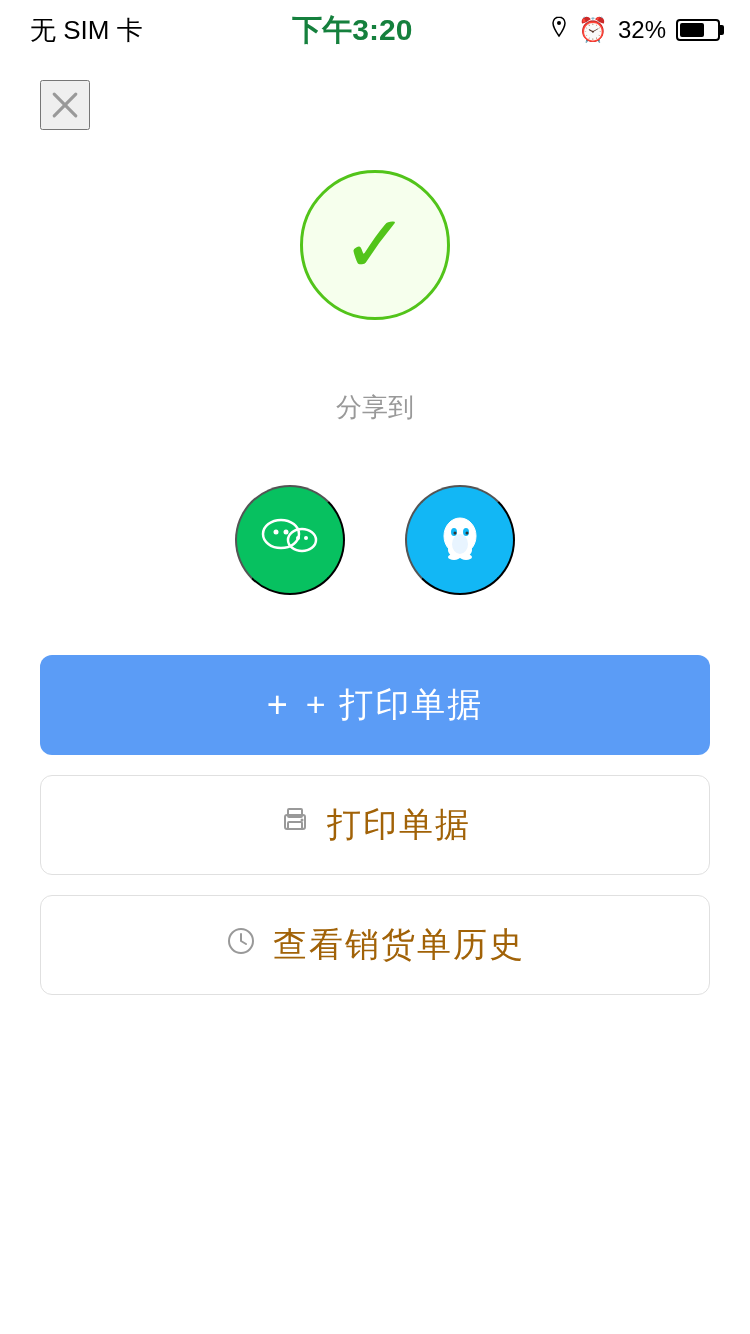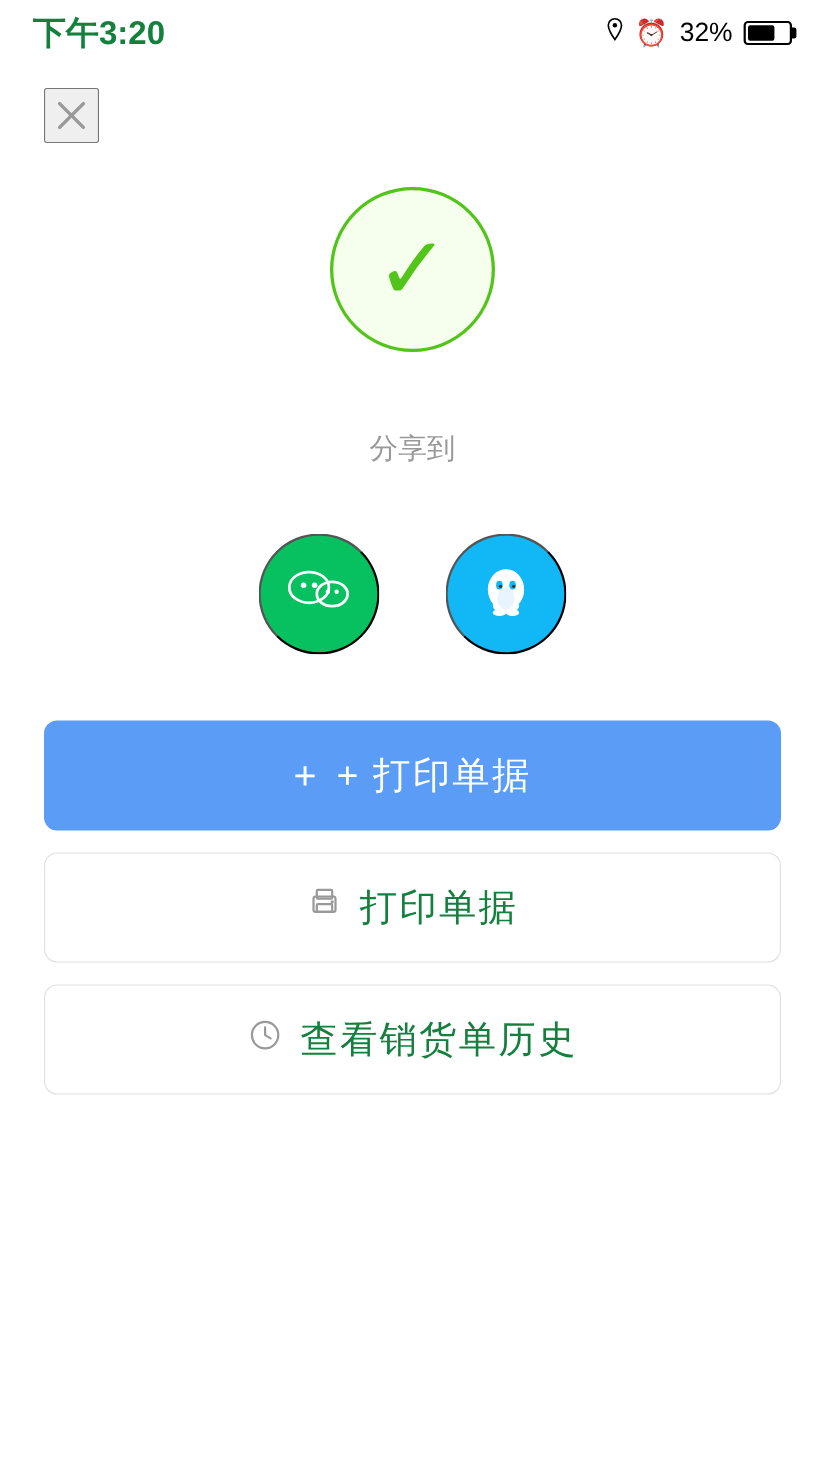--- a/index.html
+++ b/index.html
@@ -215,21 +215,21 @@
       gap: 16px;
       letter-spacing: 2px;
     }
 
     .btn-secondary {
       width: 100%;
       height: 100px;
       background: #fff;
       border: 1px solid #e0e0e0;
       border-radius: 12px;
-      color: #15803d;
+      color: #a16207;
       font-size: 34px;
       cursor: pointer;
       display: flex;
       align-items: center;
       justify-content: center;
       gap: 16px;
       letter-spacing: 2px;
     }
 
     .btn-icon {
@@ -239,20 +239,31 @@
 
     .btn-primary .btn-icon {
       color: #fff;
       font-size: 36px;
     }
   </style>
 </head>
 <body>
 
 <div class="status-bar">
+  <div class="status-left">
+    <span>无 SIM 卡</span>
+    <span>
+      <svg viewBox="0 0 24 24" fill="none" xmlns="http://www.w3.org/2000/svg">
+        <path d="M1.5 8.5C5 5 9.3 3 12 3s7 2 10.5 5.5" stroke="#000" stroke-width="2" stroke-linecap="round"></path>
+        <path d="M4.5 11.5C6.8 9.2 9.3 8 12 8s5.2 1.2 7.5 3.5" stroke="#000" stroke-width="2" stroke-linecap="round"></path>
+        <path d="M7.5 14.5C9 13 10.4 12.2 12 12.2s3 .8 4.5 2.3" stroke="#000" stroke-width="2" stroke-linecap="round"></path>
+        <circle cx="12" cy="18" r="1.5" fill="#000"></circle>
+      </svg>
+    </span>
+  </div>
   <div class="status-center">下午3:20</div>
   <div class="status-right">
     <span>
       <svg width="18" height="22" viewBox="0 0 18 22" fill="none">
         <path d="M9 1C5.7 1 3 3.7 3 7c0 4.5 6 13 6 13s6-8.5 6-13c0-3.3-2.7-6-6-6z" stroke="#000" stroke-width="1.5"></path>
         <circle cx="9" cy="7" r="2" fill="#000"></circle>
       </svg>
     </span>
     <span>⏰</span>
     <span>32%</span>

